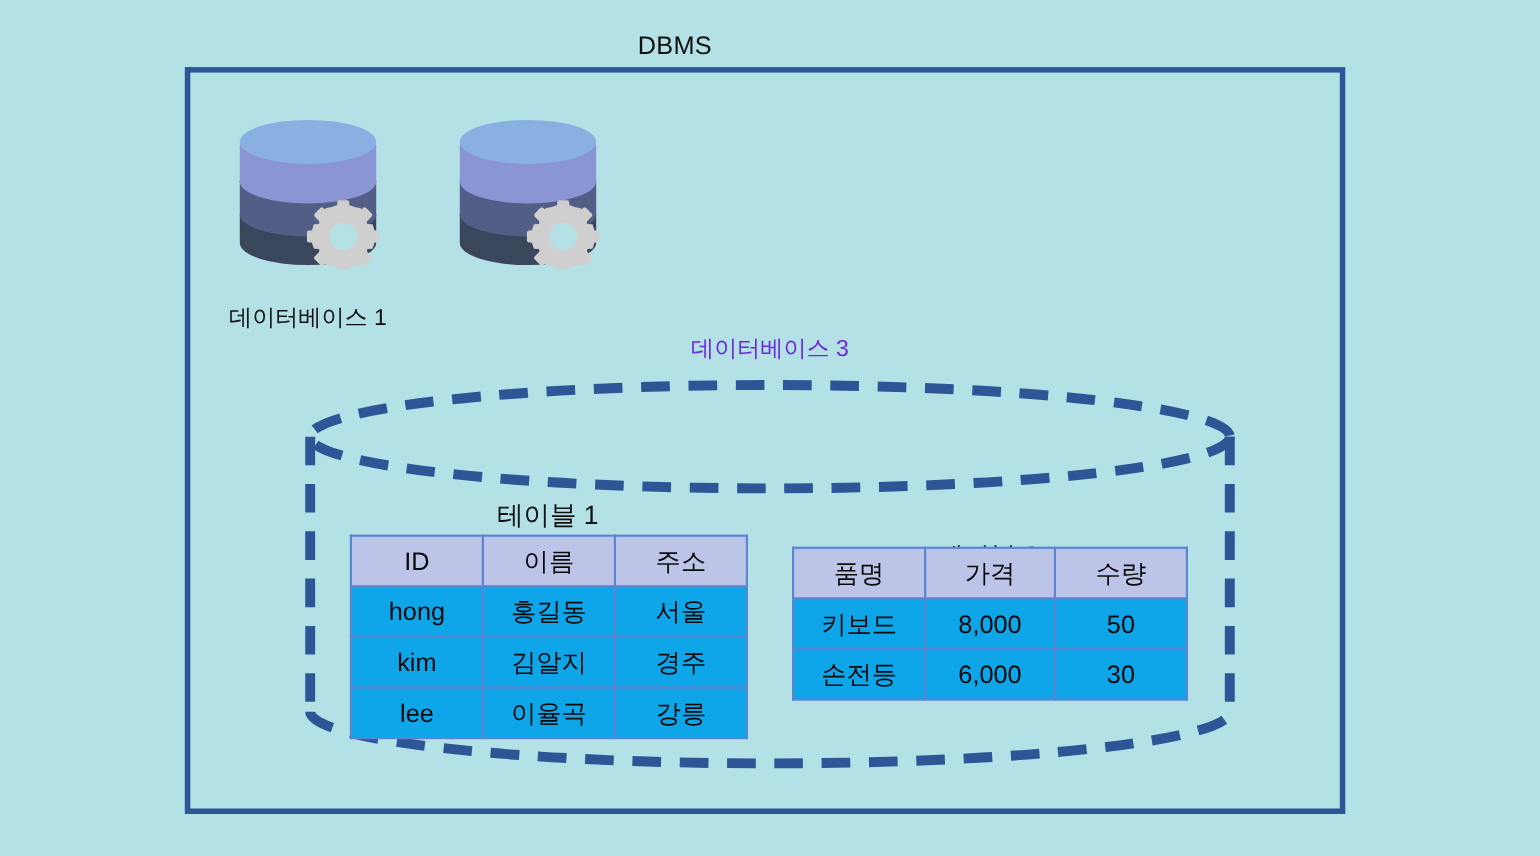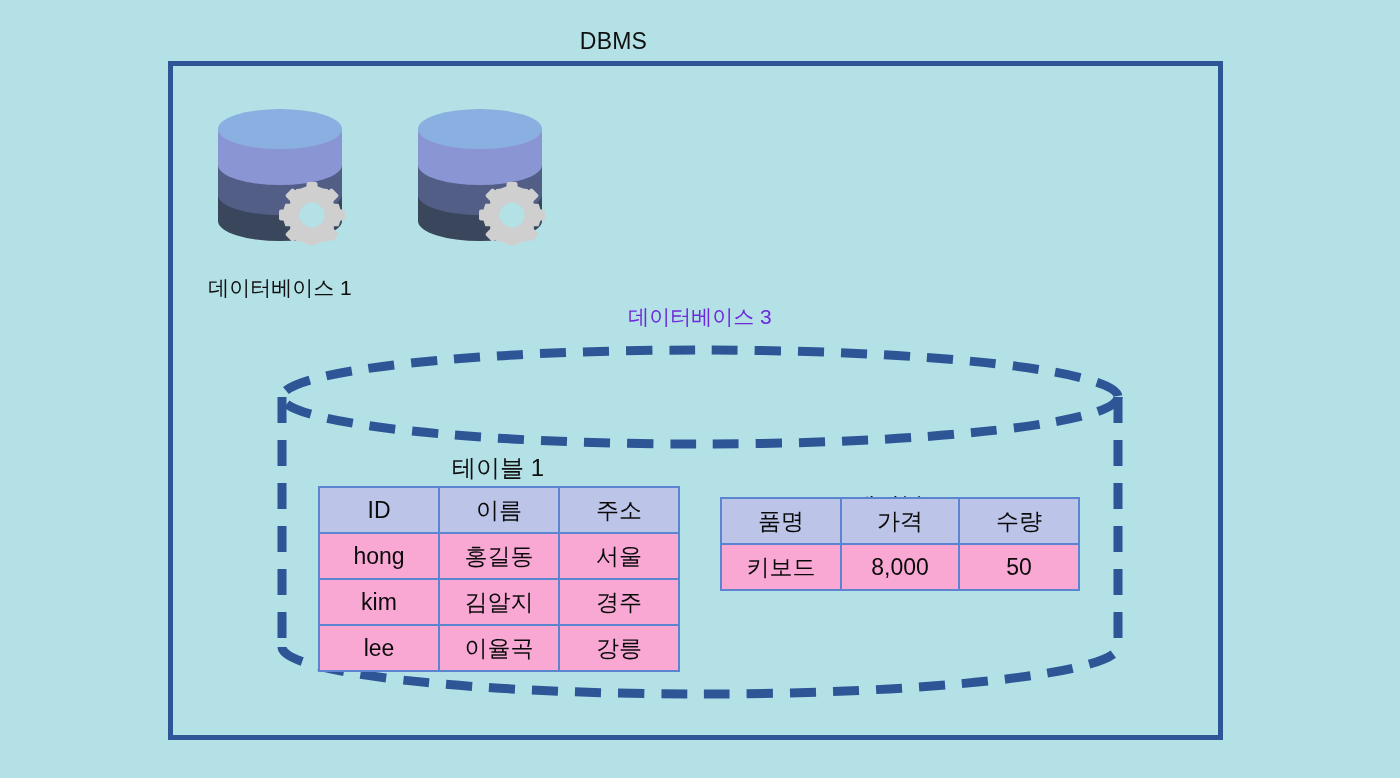--- a/index.html
+++ b/index.html
@@ -101,21 +101,21 @@
     font-size: 23px;
     color: #0a0a0a;
     font-weight: normal;
     padding: 0;
     box-sizing: border-box;
   }
   table.data-table th {
     background: #bcc4e8;
   }
   table.data-table td {
-    background: #f9a8d4;
+    background: #0ea5e9;
   }
   #table-1 { left: 318px; top: 486px; width: 360px; }
   #table-1 col.c1 { width: 120px; }
   #table-1 col.c2 { width: 120px; }
   #table-1 col.c3 { width: 120px; }
   #table-2 { left: 720px; top: 497px; width: 358px; }
   #table-2 col.c1 { width: 120px; }
   #table-2 col.c2 { width: 118px; }
   #table-2 col.c3 { width: 120px; }
 </style>
@@ -262,16 +262,21 @@
         <th>가격</th>
         <th>수량</th>
       </tr>
     </thead>
     <tbody>
       <tr>
         <td>키보드</td>
         <td>8,000</td>
         <td>50</td>
       </tr>
+      <tr>
+        <td>손전등</td>
+        <td>6,000</td>
+        <td>30</td>
+      </tr>
     </tbody>
   </table>
 
 </div>
 
 </body></html>

